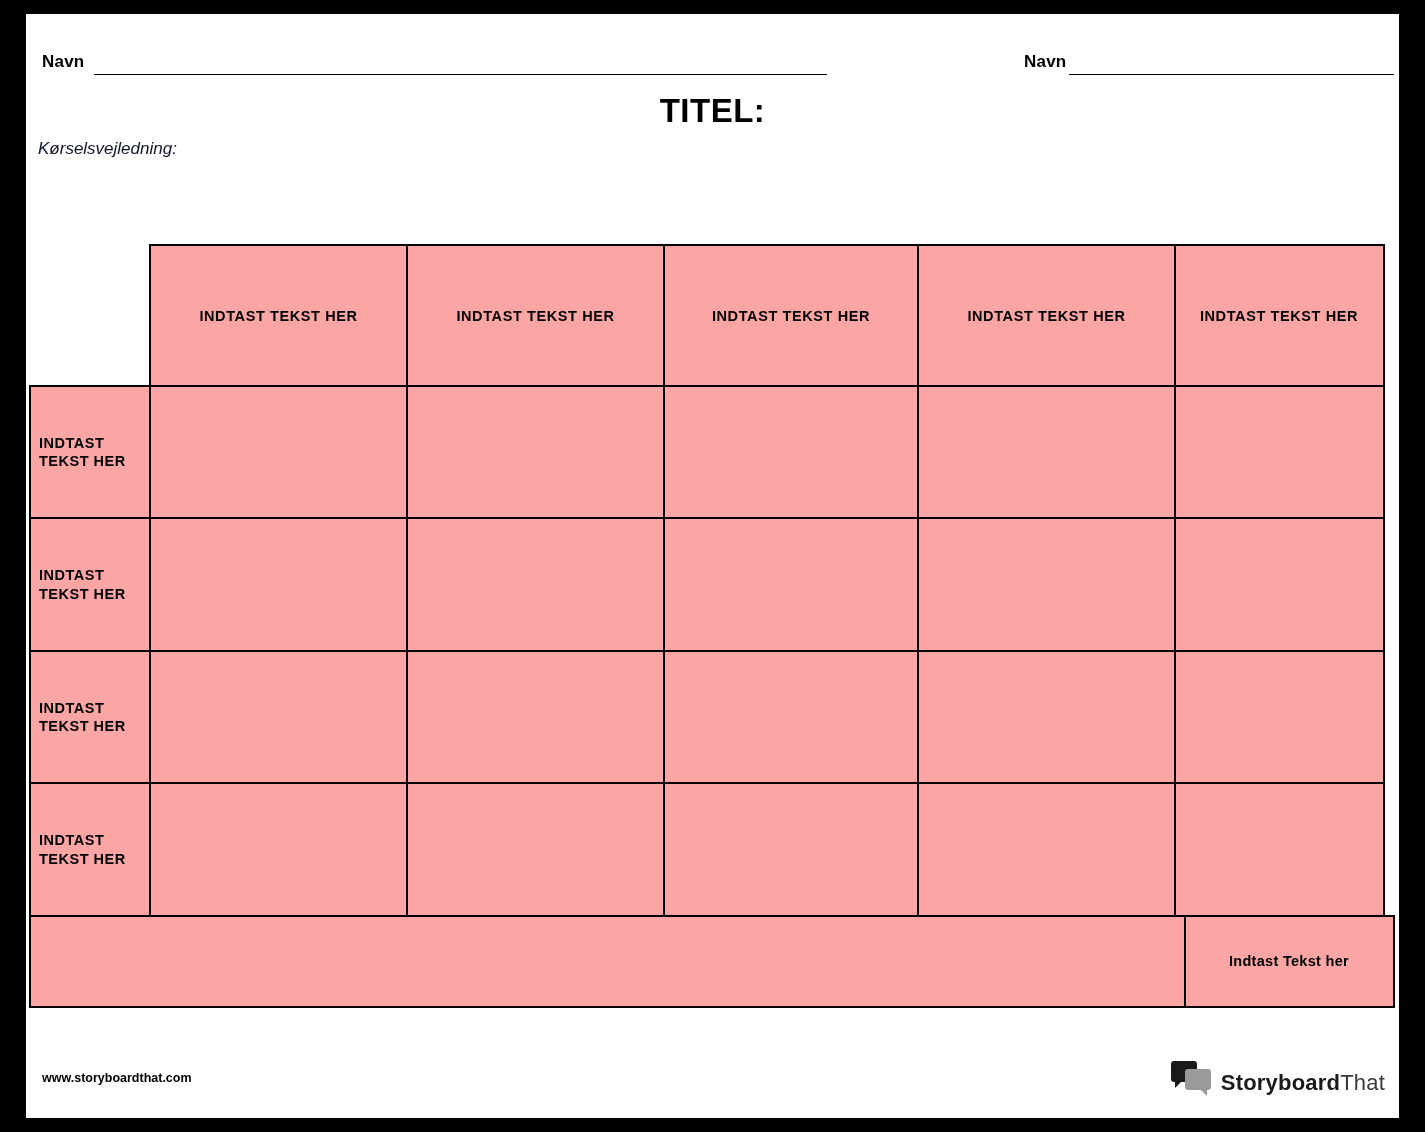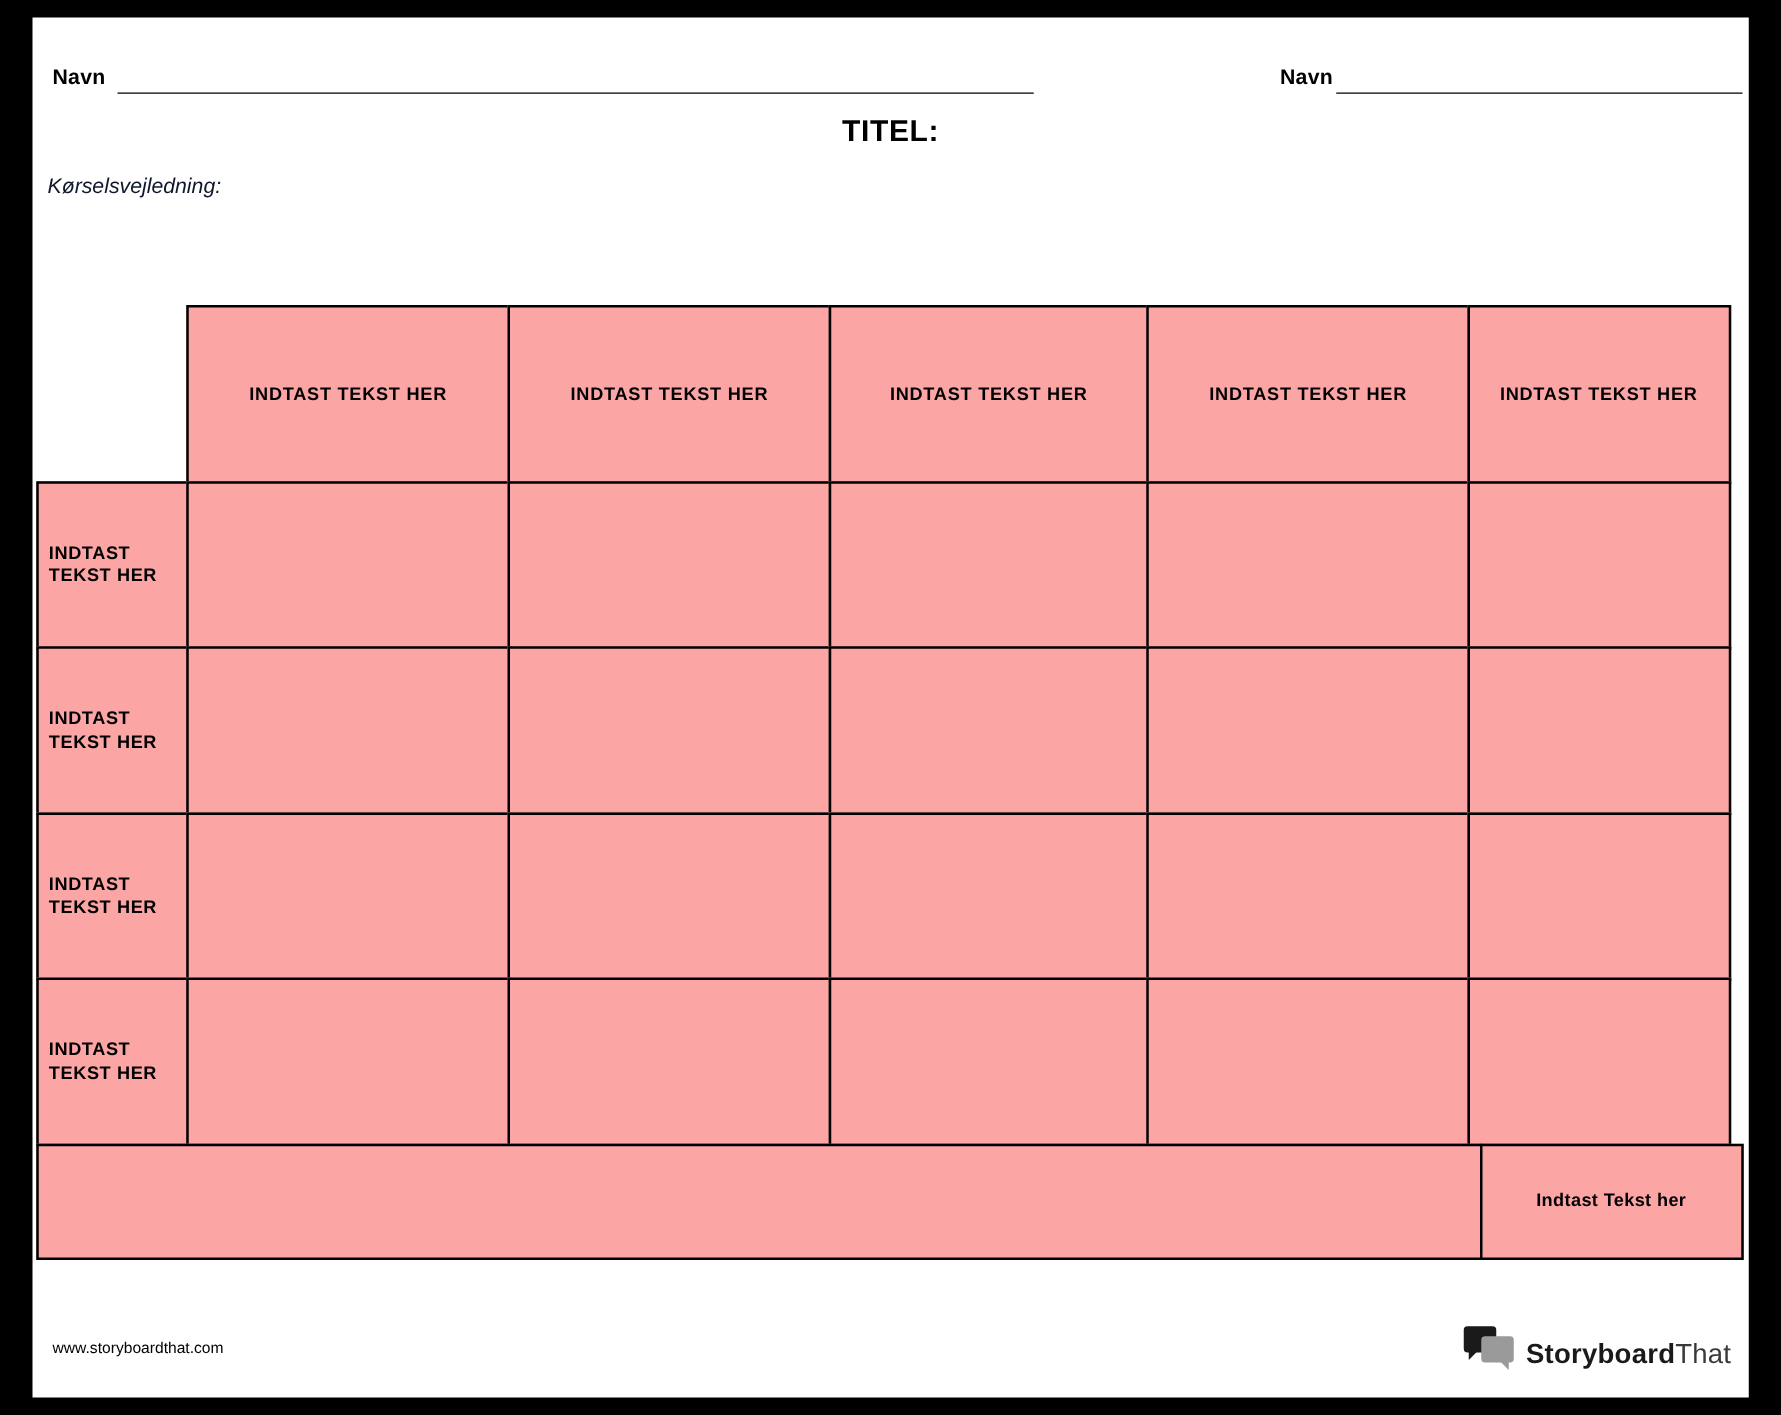--- a/index.html
+++ b/index.html
@@ -62,21 +62,21 @@
     width: 325px;
     border-bottom: 1.6px solid #000;
   }
 
   .title {
     position: absolute;
     left: 0;
     top: 78px;
     width: 100%;
     text-align: center;
-    font-size: 24px;
+    font-size: 33px;
     font-weight: bold;
     letter-spacing: 0.5px;
     color: #000;
   }
 
   .instructions {
     position: absolute;
     left: 12px;
     top: 125px;
     font-size: 17px;
@@ -162,21 +162,21 @@
   
   .grid-row + .grid-row { margin-top: -2.5px; }
   .cell + .cell { margin-left: -2.5px; }
 
   
   .footer-url {
     position: absolute;
     left: 16px;
     top: 1057px;
     font-size: 12.5px;
-    font-weight: normal;
+    font-weight: bold;
     color: #000;
   }
   .brand {
     position: absolute;
     right: 14px;
     top: 1042px;
     display: flex;
     align-items: center;
     gap: 8px;
   }

